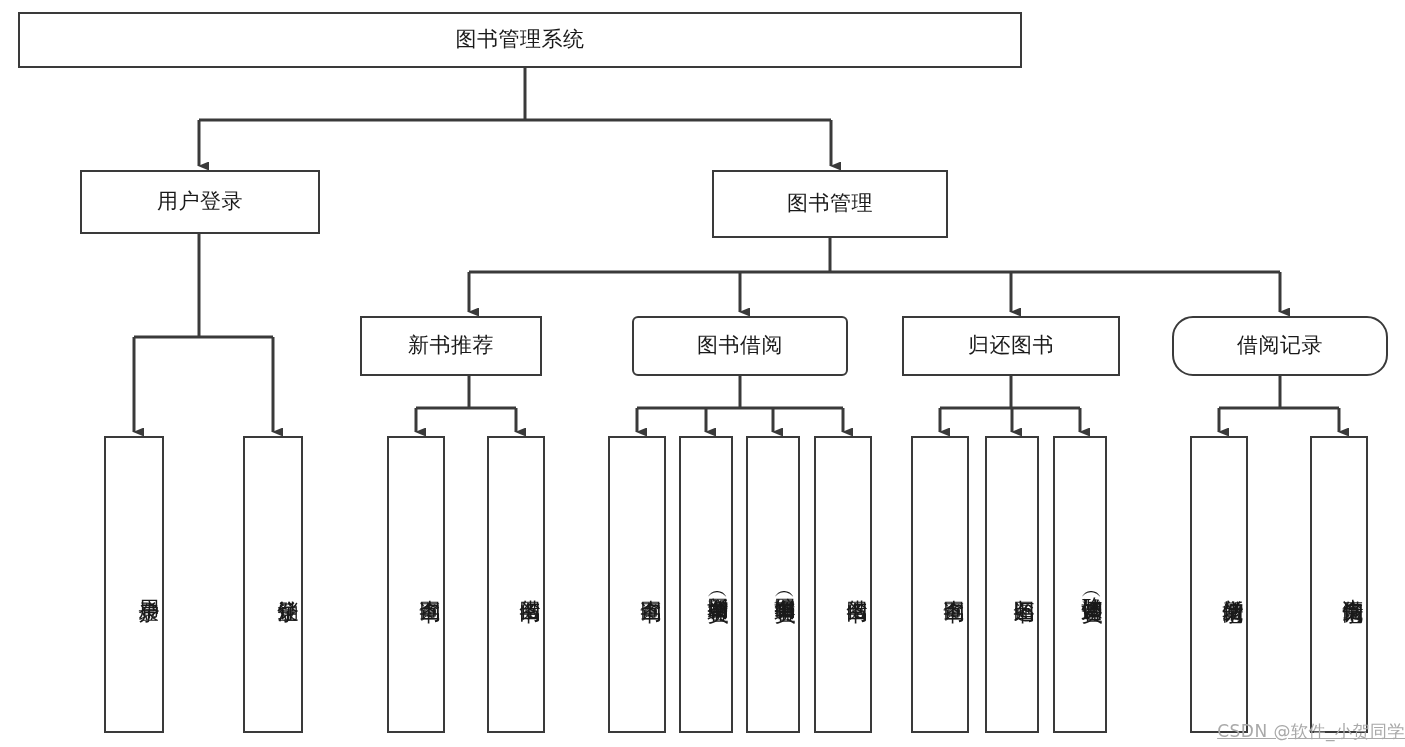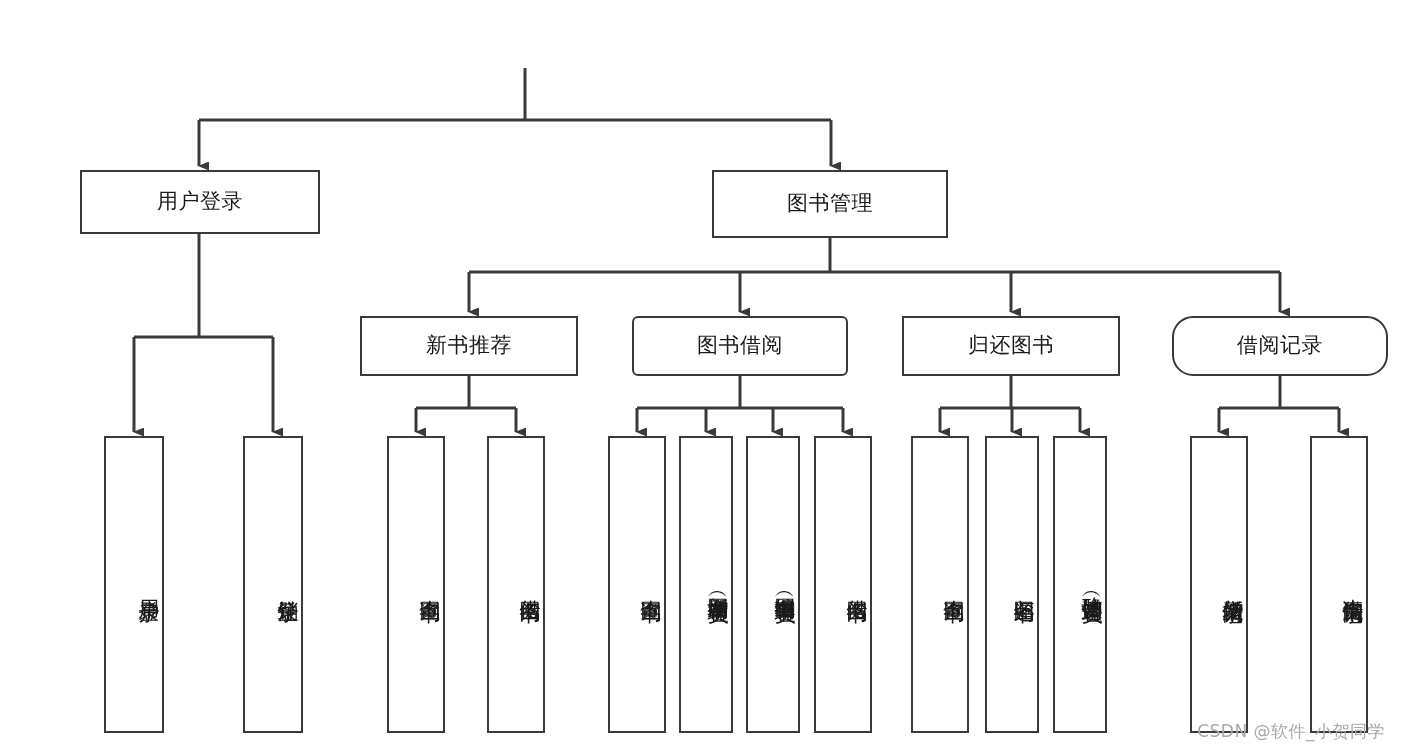--- a/index.html
+++ b/index.html
@@ -51,26 +51,27 @@
     justify-content: center;
   }
   .node.vertical .label {
     writing-mode: vertical-rl;
     text-orientation: upright;
     display: block;
     text-align: center;
   }
   #watermark {
     position: absolute;
-    right: 20px;
+    right: 0;
     bottom: 4px;
     font-size: 17px;
     color: #a9a9a9;
     white-space: nowrap;
     letter-spacing: 0.5px;
+    text-decoration: underline;
   }
 </style>
 </head>
 <body>
 
 <div id="diagram-root">
 
   <svg id="edge-layer" viewBox="0 0 1405 747" width="1405" height="747" xmlns="http://www.w3.org/2000/svg">
     <defs>
       <marker id="arrowhead" markerWidth="9" markerHeight="11" refX="4.5" refY="10" orient="auto" markerUnits="userSpaceOnUse">
@@ -114,29 +115,32 @@
       <path d="M 1012 408 L 1012 432" marker-end="url(#arrowhead)"></path>
       <path d="M 1080 408 L 1080 432" marker-end="url(#arrowhead)"></path>
 
       <path d="M 1280 376 L 1280 408"></path>
       <path d="M 1219 408 L 1339 408"></path>
       <path d="M 1219 408 L 1219 432" marker-end="url(#arrowhead)"></path>
       <path d="M 1339 408 L 1339 432" marker-end="url(#arrowhead)"></path>
     </g>
   </svg>
 
+  <div class="node horizontal" style="left:18px; top:12px; width:1004px; height:56px;">
+    <span class="label">图书管理系统</span>
+  </div>
 
   <div class="node horizontal" style="left:80px; top:170px; width:240px; height:64px;">
     <span class="label">用户登录</span>
   </div>
   <div class="node horizontal" style="left:712px; top:170px; width:236px; height:68px;">
     <span class="label">图书管理</span>
   </div>
 
-  <div class="node horizontal" style="left:360px; top:316px; width:218px; height:60px;">
+  <div class="node horizontal" style="left:360px; top:316px; width:182px; height:60px;">
     <span class="label">新书推荐</span>
   </div>
   <div class="node horizontal" style="left:632px; top:316px; width:216px; height:60px;border-radius:6px;">
     <span class="label">图书借阅</span>
   </div>
   <div class="node horizontal" style="left:902px; top:316px; width:218px; height:60px;">
     <span class="label">归还图书</span>
   </div>
   <div class="node horizontal" style="left:1172px; top:316px; width:216px; height:60px;border-radius:21px;">
     <span class="label">借阅记录</span>

